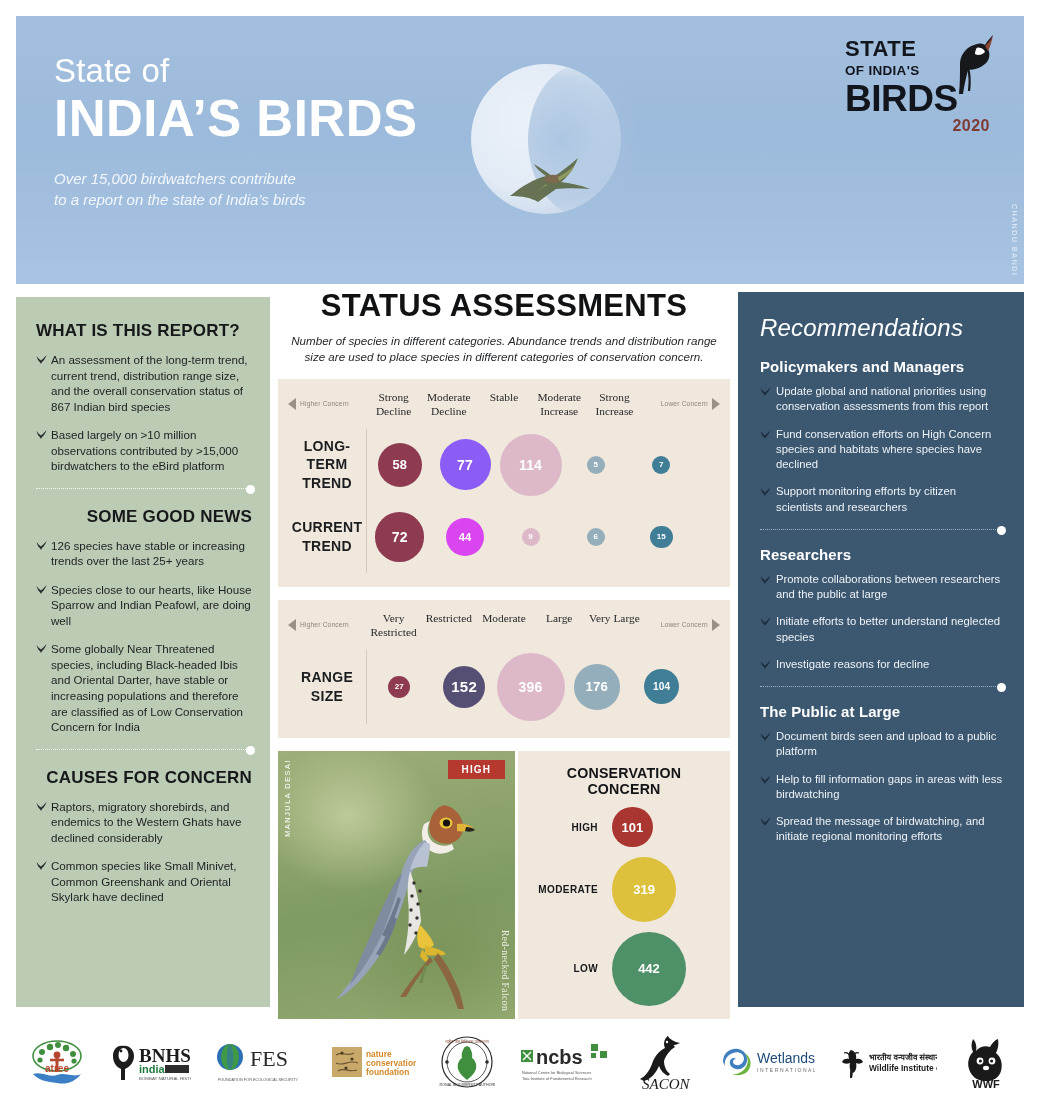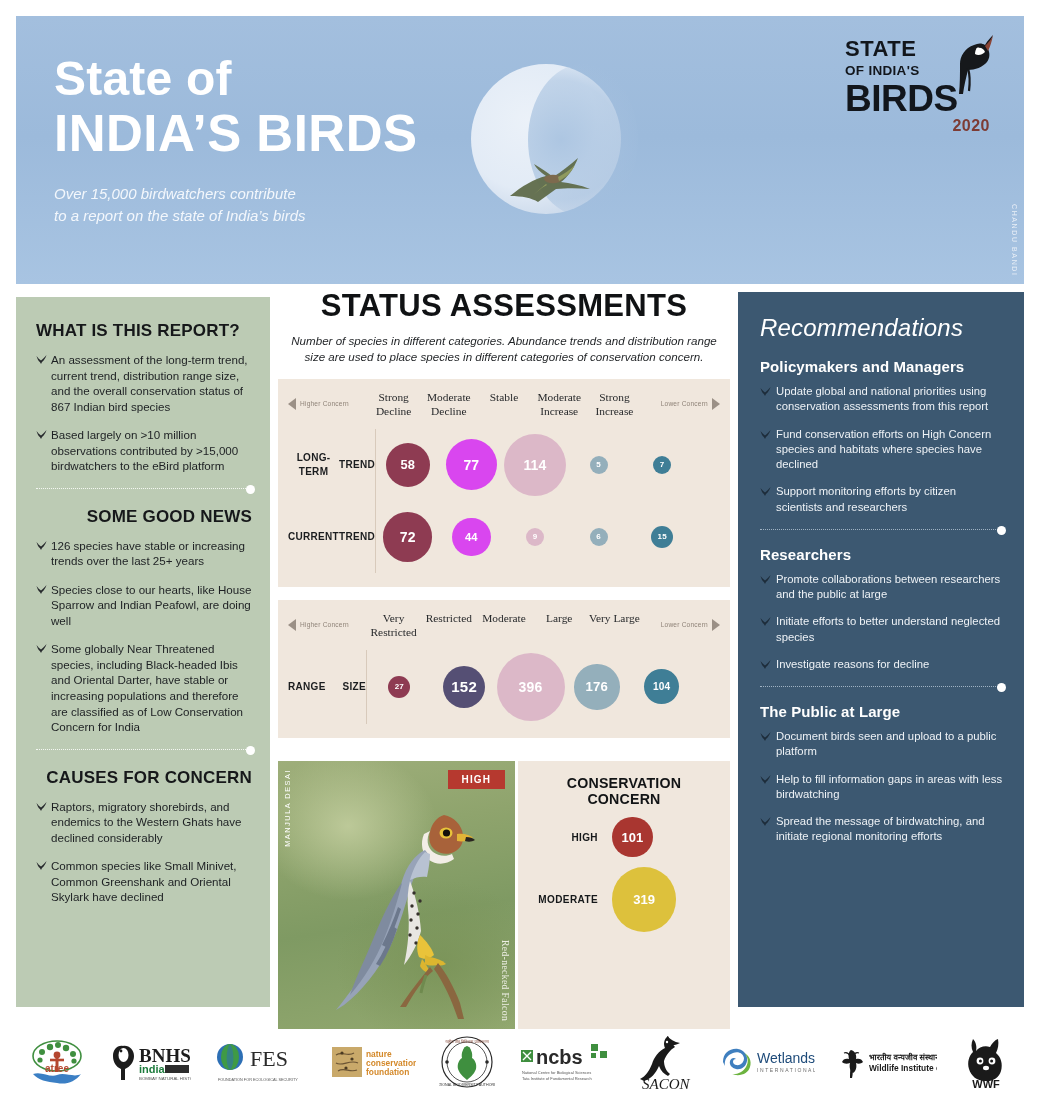--- a/index.html
+++ b/index.html
@@ -26,21 +26,21 @@
     opacity:.92;
   }
   .moon-shade {
     position:absolute; left:512px; top:48px; width:110px; height:152px;
     border-radius:50%;
     background: radial-gradient(circle at 30% 50%, rgba(163,191,222,.85) 0%, rgba(163,191,222,.55) 55%, rgba(163,191,222,0) 78%);
   }
   .flying-bird { position:absolute; left:492px; top:136px; width:90px; height:52px; }
   .header-title-wrap { position:absolute; left:38px; top:38px; }
   .h-state {
-    font-size: 48px; color:#ffffff; font-weight:700;
+    font-size: 33px; color:#ffffff; font-weight:400;
     letter-spacing:.2px; line-height:1.05;
   }
   .h-main {
     font-size: 51px; color:#ffffff; font-weight:700;
     letter-spacing:.5px; line-height:1.08; margin-top:2px;
   }
   .h-sub {
     margin-top: 22px; color:#f3f7fc; font-style: italic;
     font-size: 15px; line-height: 1.45; font-family:"Liberation Sans", sans-serif;
   }
@@ -103,35 +103,35 @@
   .tri-r { width:0;height:0;border-top:6px solid transparent;border-bottom:6px solid transparent;border-left:8px solid #9b9086; }
   .cat-cells { flex:1; display:flex; }
   .cat-cell {
     flex:1; text-align:center; font-family:"Liberation Serif", serif;
     font-size:11.4px; line-height:1.2; color:#27292b;
   }
 
   .rows-wrap { display:flex; margin-top:2px; }
   .row-labels { flex:0 0 78px; }
   .row-label {
-    display:flex; flex-direction:row; justify-content:space-between; align-items:center;
-    text-align:center; font-size:10px; font-weight:700; color:#1b1d1f;
+    display:flex; flex-direction:column; justify-content:center; align-items:center;
+    text-align:center; font-size:14px; font-weight:700; color:#1b1d1f;
     letter-spacing:.3px; line-height:1.35;
   }
   .bubble-grid { flex:1; border-left:1px solid #d8cabb; }
   .bubble-row { display:flex; align-items:center; }
   .bubble-cell { flex:1; display:flex; align-items:center; justify-content:center; }
   .bubble {
     border-radius:50%; display:flex; align-items:center; justify-content:center;
     color:#ffffff; font-weight:700; letter-spacing:.2px;
   }
   .spacer-r { flex:0 0 26px; }
 
   
-  .bottom-split { display:flex; margin-top:23px; height:268px; }
+  .bottom-split { display:flex; margin-top:13px; height:268px; }
   .photo-card {
     position:relative; flex:0 0 237px; overflow:hidden;
     background: linear-gradient(170deg,#9eae7a 0%, #8fa46d 28%, #7f9a63 58%, #92a86f 100%);
   }
   .photo-blur1 {
     position:absolute; left:-20px; top:-10px; width:180px; height:150px;
     background: radial-gradient(ellipse at 50% 50%, rgba(196,207,160,.85), rgba(150,170,110,0) 70%);
   }
   .photo-blur2 {
     position:absolute; right:-30px; bottom:-20px; width:210px; height:170px;
@@ -338,21 +338,21 @@
               <div>CURRENT</div>
               <div>TREND</div>
             </div>
           </div>
         <div class="bubble-grid" id="trend-grid">
             <div class="bubble-row" style="height: 72px;">
               <div class="bubble-cell">
                 <div class="bubble" style="width: 44.2235px; height: 44.2235px; background: rgb(142, 59, 82); font-size: 12.8248px;">58</div>
               </div>
               <div class="bubble-cell">
-                <div class="bubble" style="width: 50.9547px; height: 50.9547px; background: #d946ef; font-size: 14px;">77</div>
+                <div class="bubble" style="width: 50.9547px; height: 50.9547px; background: #8b5cf6; font-size: 14px;">77</div>
               </div>
               <div class="bubble-cell">
                 <div class="bubble" style="width: 62px; height: 62px; background: rgb(220, 184, 200); font-size: 14px;">114</div>
               </div>
               <div class="bubble-cell">
                 <div class="bubble" style="width: 18px; height: 18px; background: rgb(148, 175, 187); font-size: 8px;">5</div>
               </div>
               <div class="bubble-cell">
                 <div class="bubble" style="width: 18px; height: 18px; background: rgb(63, 126, 150); font-size: 8px;">7</div>
               </div>
@@ -480,20 +480,24 @@
         <div class="cc-title">CONSERVATION CONCERN</div>
         <div id="cc-rows">
             <div class="cc-row">
               <div class="cc-label">HIGH</div>
               <div class="cc-bubble" style="width: 40.5935px; height: 40.5935px; background: rgb(169, 54, 48);">101</div>
             </div>
             <div class="cc-row">
               <div class="cc-label">MODERATE</div>
               <div class="cc-bubble" style="width: 64.3706px; height: 64.3706px; background: rgb(221, 193, 60);">319</div>
             </div>
+            <div class="cc-row">
+              <div class="cc-label">LOW</div>
+              <div class="cc-bubble" style="width: 74px; height: 74px; background: rgb(78, 144, 103);">442</div>
+            </div>
           </div>
       </div>
     </div>
   </div>
 
   <div class="right-col">
     <div class="rc-title">Recommendations</div>
 
     <div>
       <div class="rc-sub">Policymakers and Managers</div>

